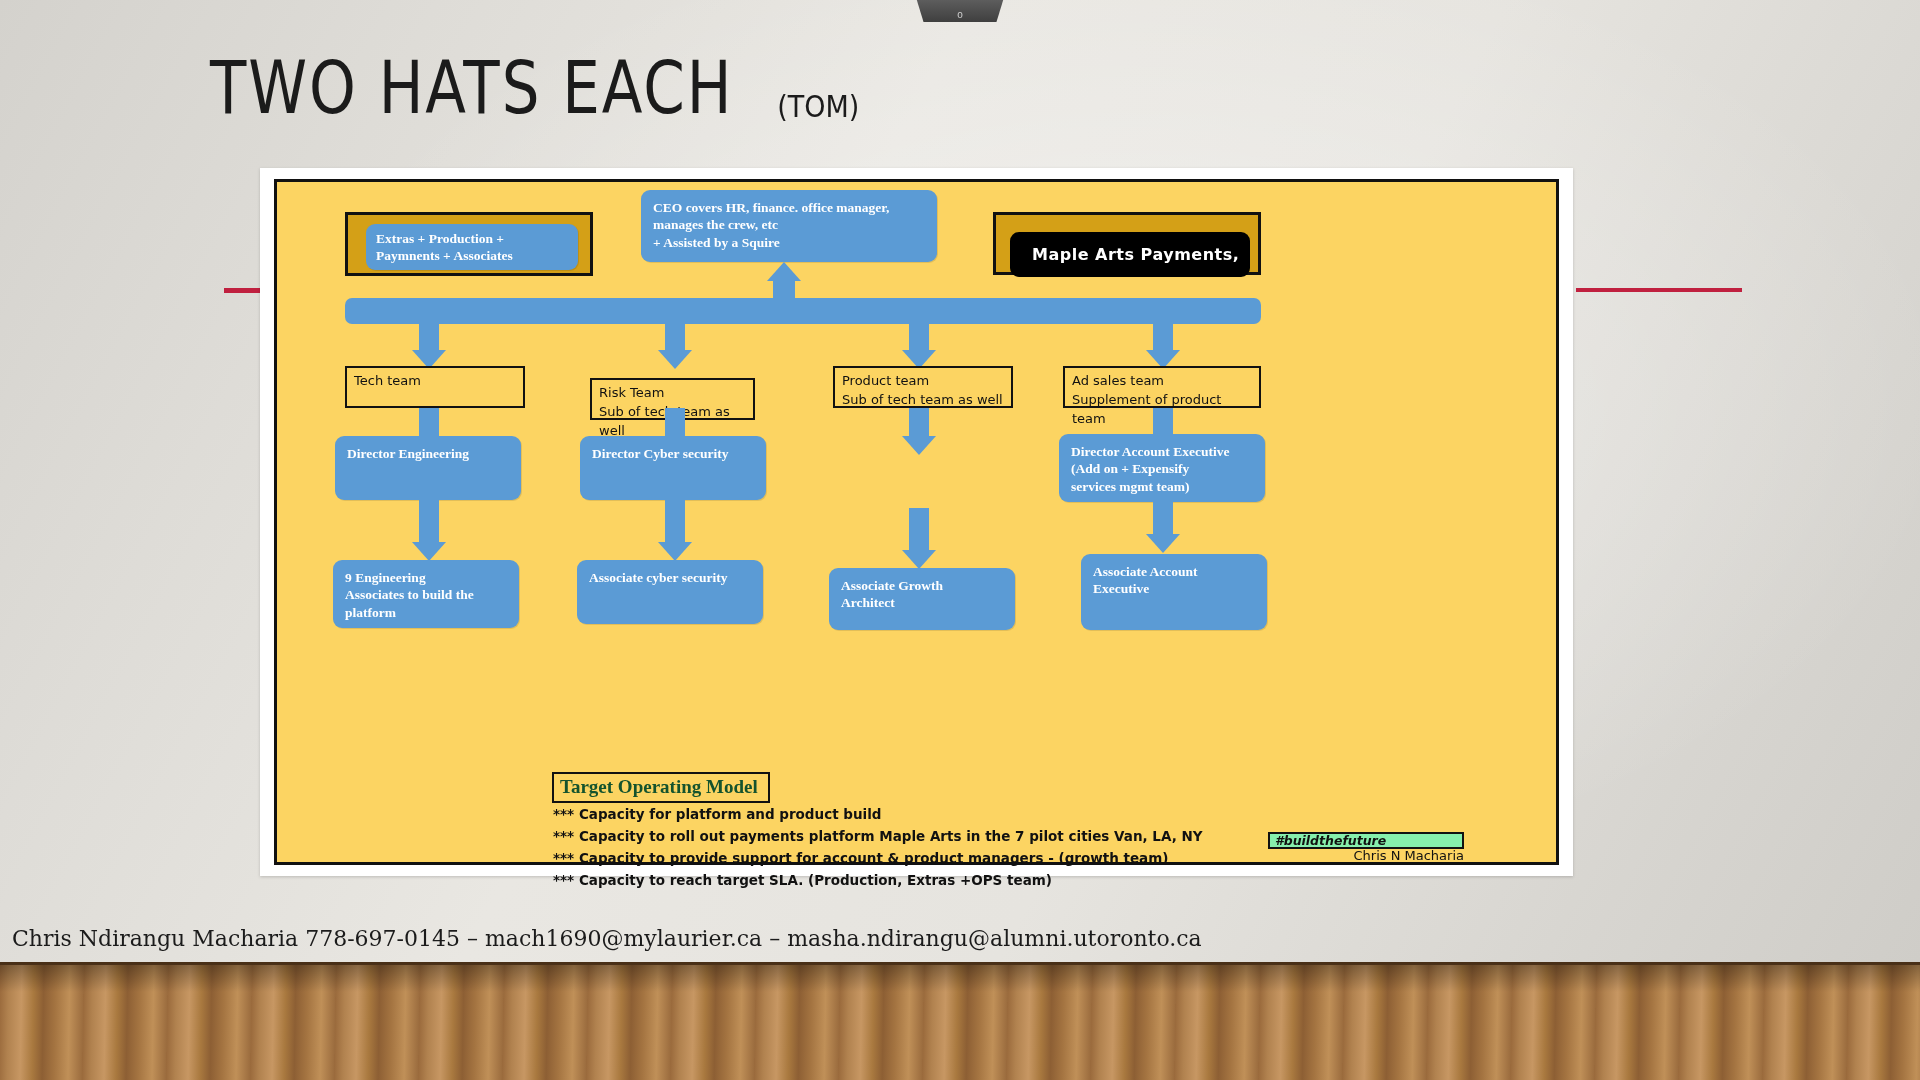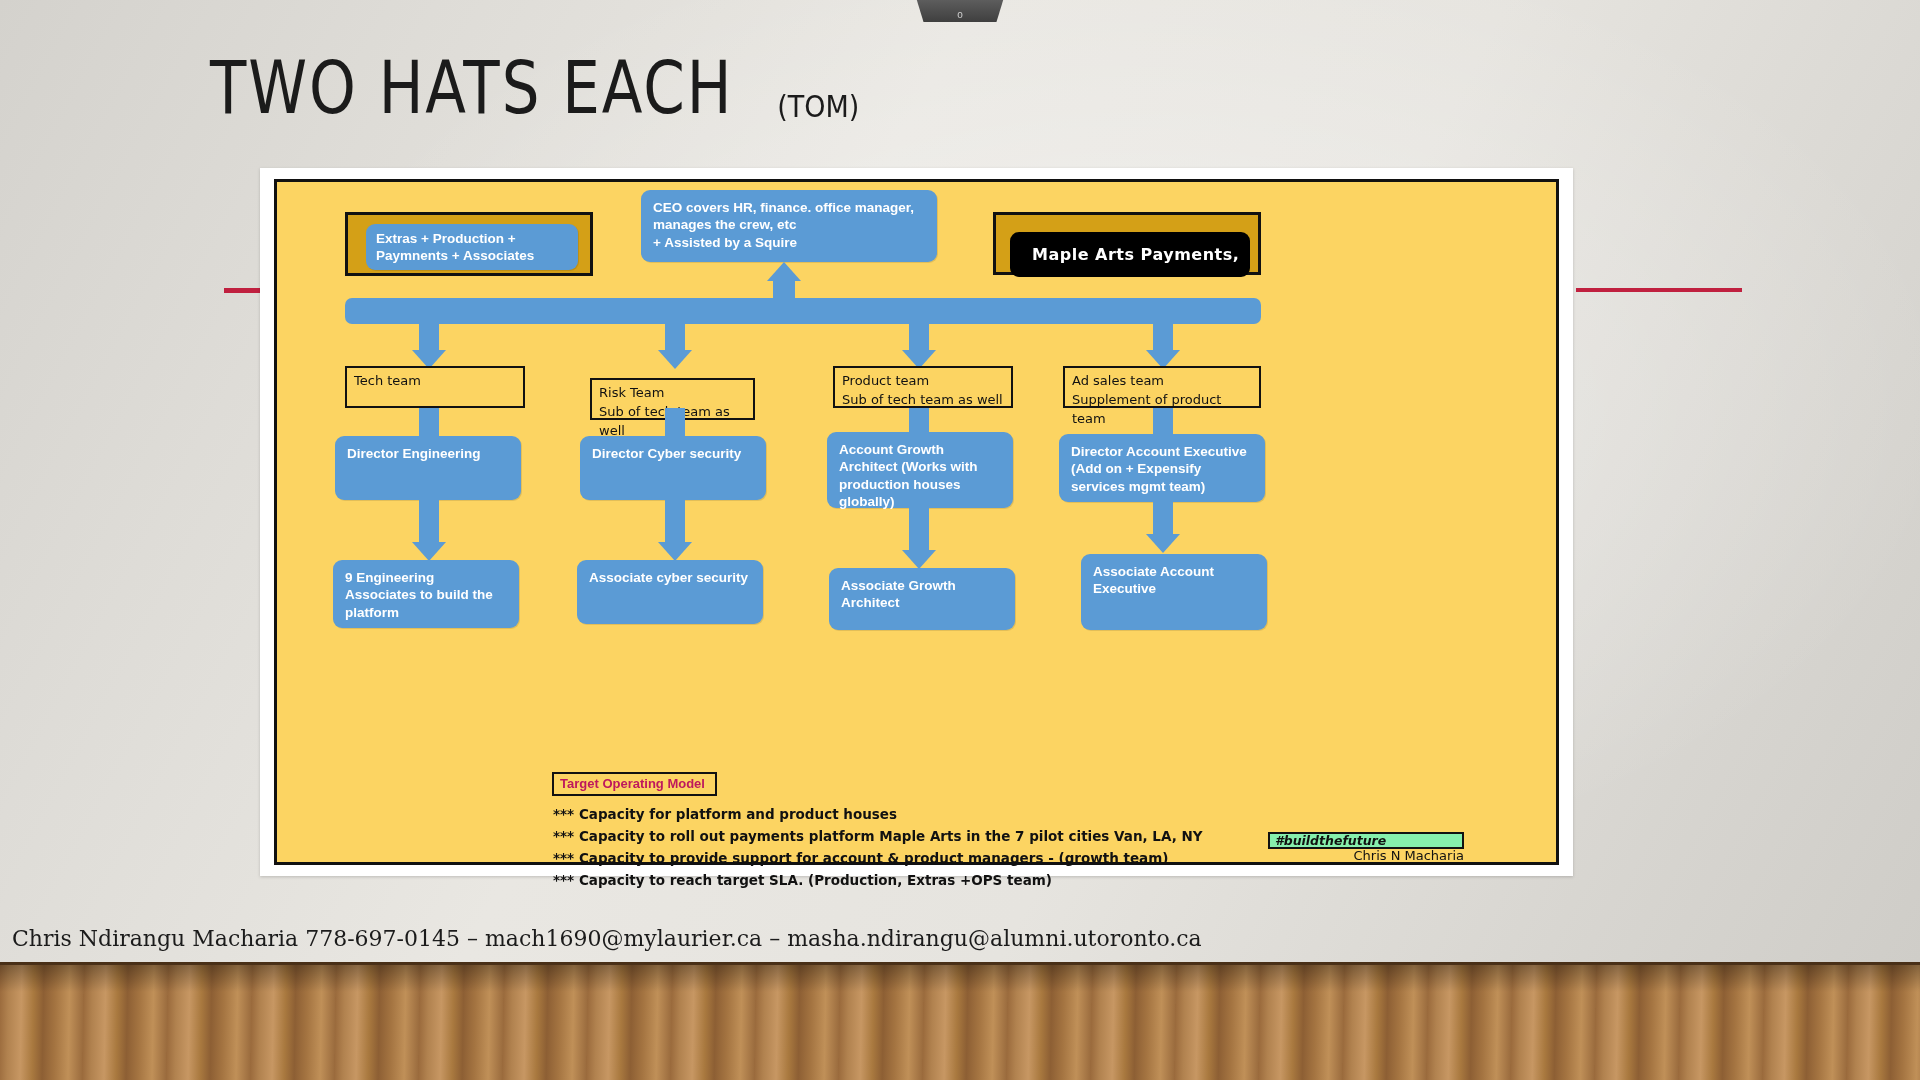--- a/index.html
+++ b/index.html
@@ -85,21 +85,21 @@
     background: #fcd462;
     border: 3px solid #111;
   }
 
   
   .node {
     position: absolute;
     background: #5b9bd5;
     border-radius: 9px;
     color: #ffffff;
-    font-family: Liberation Sans, sans-serif;
+    font-family: Liberation Serif, serif;
     font-weight: bold;
     font-size: 13.5px;
     line-height: 1.28;
     padding: 9px 12px;
     white-space: pre-line;
     box-shadow: 1px 1px 0 rgba(0,0,0,0.10);
   }
 
   
   .obox {
@@ -165,22 +165,22 @@
     position: absolute; left: 293px; top: 636px; width: 820px;
     font-family: "DejaVu Sans", sans-serif;
     font-size: 13.5px; font-weight: bold; color: #111; line-height: 1.62;
   }
   .bullets div { white-space: pre; }
 
   .tom-label {
     position: absolute; left: 292px; top: 604px;
     background: #fcd462; border: 2.5px solid #111;
     padding: 2px 10px 3px 6px;
-    font-family: Liberation Sans, sans-serif;
-    font-size: 13px; font-weight: bold; color: #be185d;
+    font-family: Liberation Serif, serif;
+    font-size: 19px; font-weight: bold; color: #14532d;
   }
 
   .hashtag {
     position: absolute; left: 1008px; top: 664px; width: 196px; height: 17px;
     background: #86efac; border: 2px solid #111;
     font-family: "DejaVu Sans", sans-serif;
     font-size: 12.5px; font-weight: bold; font-style: italic; color: #111;
     padding-left: 5px; line-height: 13px;
   }
   .signature {
@@ -266,24 +266,20 @@
     <div class="arrowdown" style="left:381px; top:266px;"></div>
 
     <div class="shaft" style="left:632px; top:226px; width:20px; height:34px;"></div>
     <div class="arrowdown" style="left:625px; top:254px;"></div>
 
     <div class="shaft" style="left:876px; top:226px; width:20px; height:36px;"></div>
     <div class="arrowdown" style="left:869px; top:256px;"></div>
 
     <div class="node" style="left:58px; top:254px; width:186px; height:64px;">Director Engineering</div>
     <div class="node" style="left:303px; top:254px; width:186px; height:64px;">Director Cyber security</div>
-    <div class="node" style="left:550px; top:250px; width:186px; height:76px;">Account  Growth
-Architect (Works with
-production houses
-globally)</div>
     <div class="node" style="left:782px; top:252px; width:206px; height:68px;">Director Account Executive
 (Add on + Expensify
 services mgmt team)</div>
 
     <div class="shaft" style="left:142px; top:318px; width:20px; height:44px;"></div>
     <div class="arrowdown" style="left:135px; top:360px;"></div>
 
     <div class="shaft" style="left:388px; top:318px; width:20px; height:44px;"></div>
     <div class="arrowdown" style="left:381px; top:360px;"></div>
 
@@ -300,21 +296,21 @@
     <div class="node" style="left:552px; top:386px; width:186px; height:62px;">Associate Growth
 Architect</div>
     <div class="node" style="left:804px; top:372px; width:186px; height:76px;">Associate Account
 Executive</div>
 
   </div>
 
   <div class="tom-label">Target Operating Model</div>
 
   <div class="bullets">
-    <div>*** Capacity for platform and product houses</div>
+    <div>*** Capacity for platform and product build</div>
     <div>*** Capacity to roll out payments platform Maple Arts in the 7 pilot cities Van, LA, NY</div>
     <div>*** Capacity to provide support for account &amp; product managers - (growth team)</div>
     <div>*** Capacity to reach target SLA. (Production, Extras +OPS team)</div>
   </div>
 
   <div class="hashtag">#buildthefuture</div>
   <div class="signature">Chris N Macharia</div>
 </div>
 
 <div class="footer">Chris Ndirangu Macharia 778-697-0145 – mach1690@mylaurier.ca – masha.ndirangu@alumni.utoronto.ca</div>

